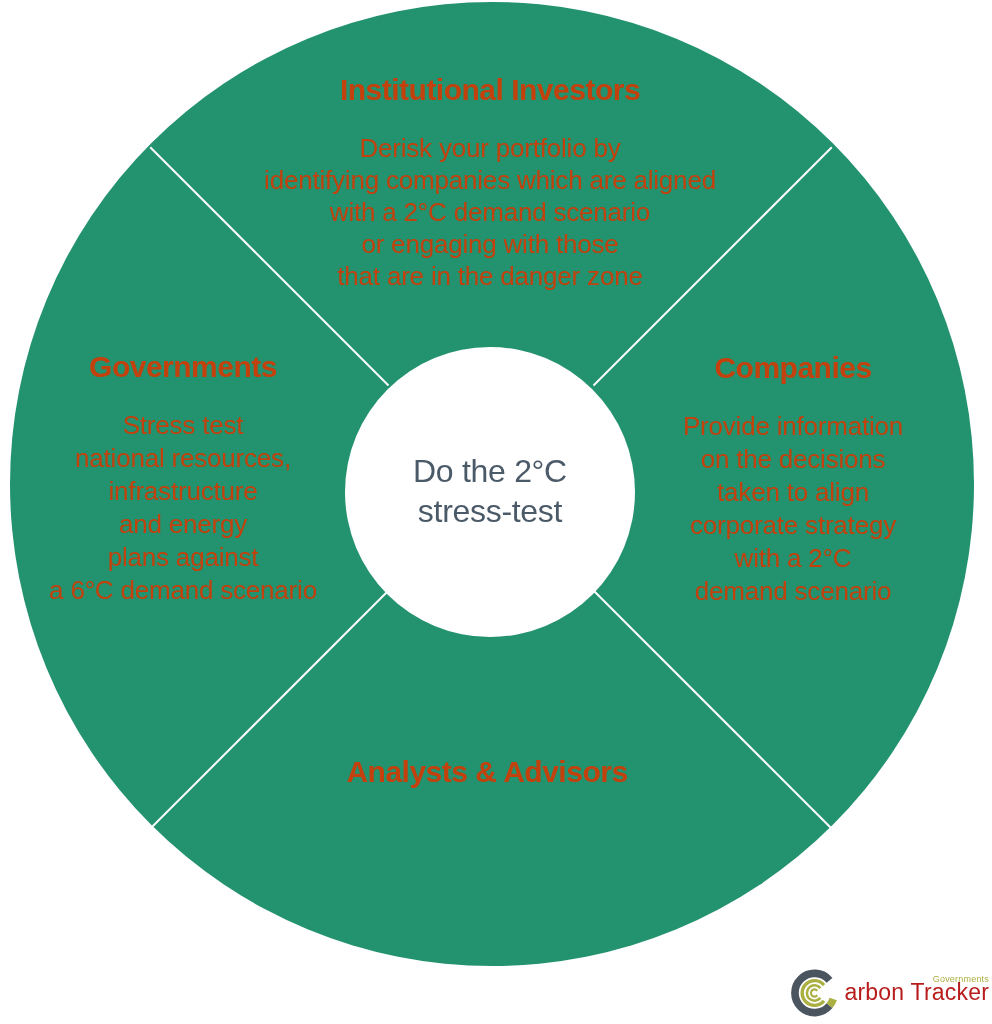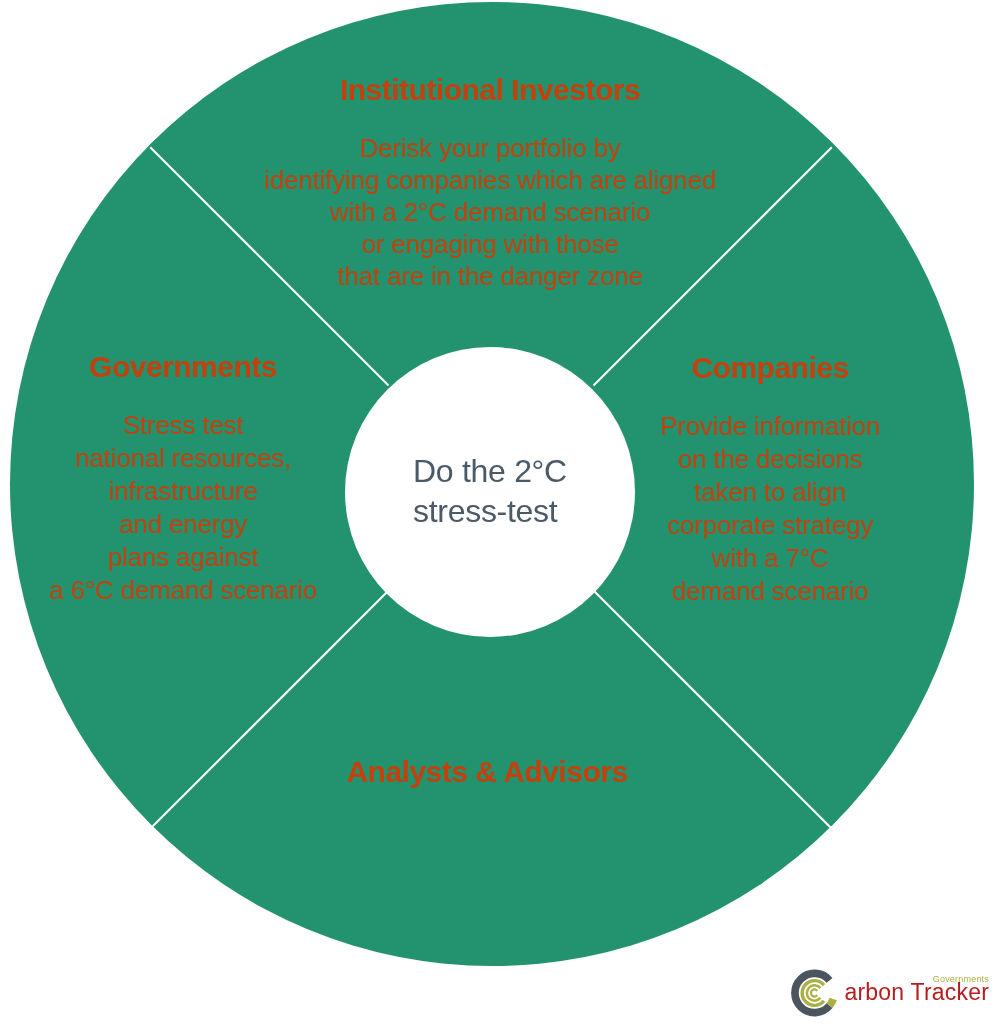--- a/index.html
+++ b/index.html
@@ -36,30 +36,30 @@
   .quad-body {
     margin-top: 24px;
     font-size: 26px;
     letter-spacing: -0.2px;
     white-space: pre-line;
   }
   .quad-top    { left: 490px; top: 72px;  width: 600px; }
   .quad-top    .quad-body { line-height: 32px; }
   .quad-left   { left: 183px; top: 349px; width: 360px; }
   .quad-left   .quad-body { line-height: 33px; }
-  .quad-right  { left: 770px; top: 350px; width: 360px; }
+  .quad-right  { left: 793px; top: 350px; width: 360px; }
   .quad-right  .quad-body { line-height: 33px; }
   .quad-bottom { left: 487px; top: 754px; width: 560px; }
   .quad-bottom .quad-body { line-height: 35px; margin-top: 7px; }
   .center-label {
     position: absolute;
     left: 490px;
     top: 451px;
     transform: translateX(-50%);
-    text-align: left;
+    text-align: center;
     color: #4B5A68;
     font-size: 32px;
     line-height: 40px;
     letter-spacing: -0.3px;
     white-space: pre-line;
   }
   .logo {
     position: absolute;
     left: 789px;
     top: 961px;
@@ -116,21 +116,21 @@
 plans against
 a 6°C demand scenario</div>
   </div>
 
   <div class="quad-text quad-right">
     <div class="quad-title">Companies</div>
     <div class="quad-body">Provide information
 on the decisions
 taken to align
 corporate strategy
-with a 7°C
+with a 2°C
 demand scenario</div>
   </div>
 
   <div class="quad-text quad-bottom">
     <div class="quad-title">Analysts &amp; Advisors</div>
   </div>
 
   <div class="center-label">Do the 2°C
 stress-test</div>
 

